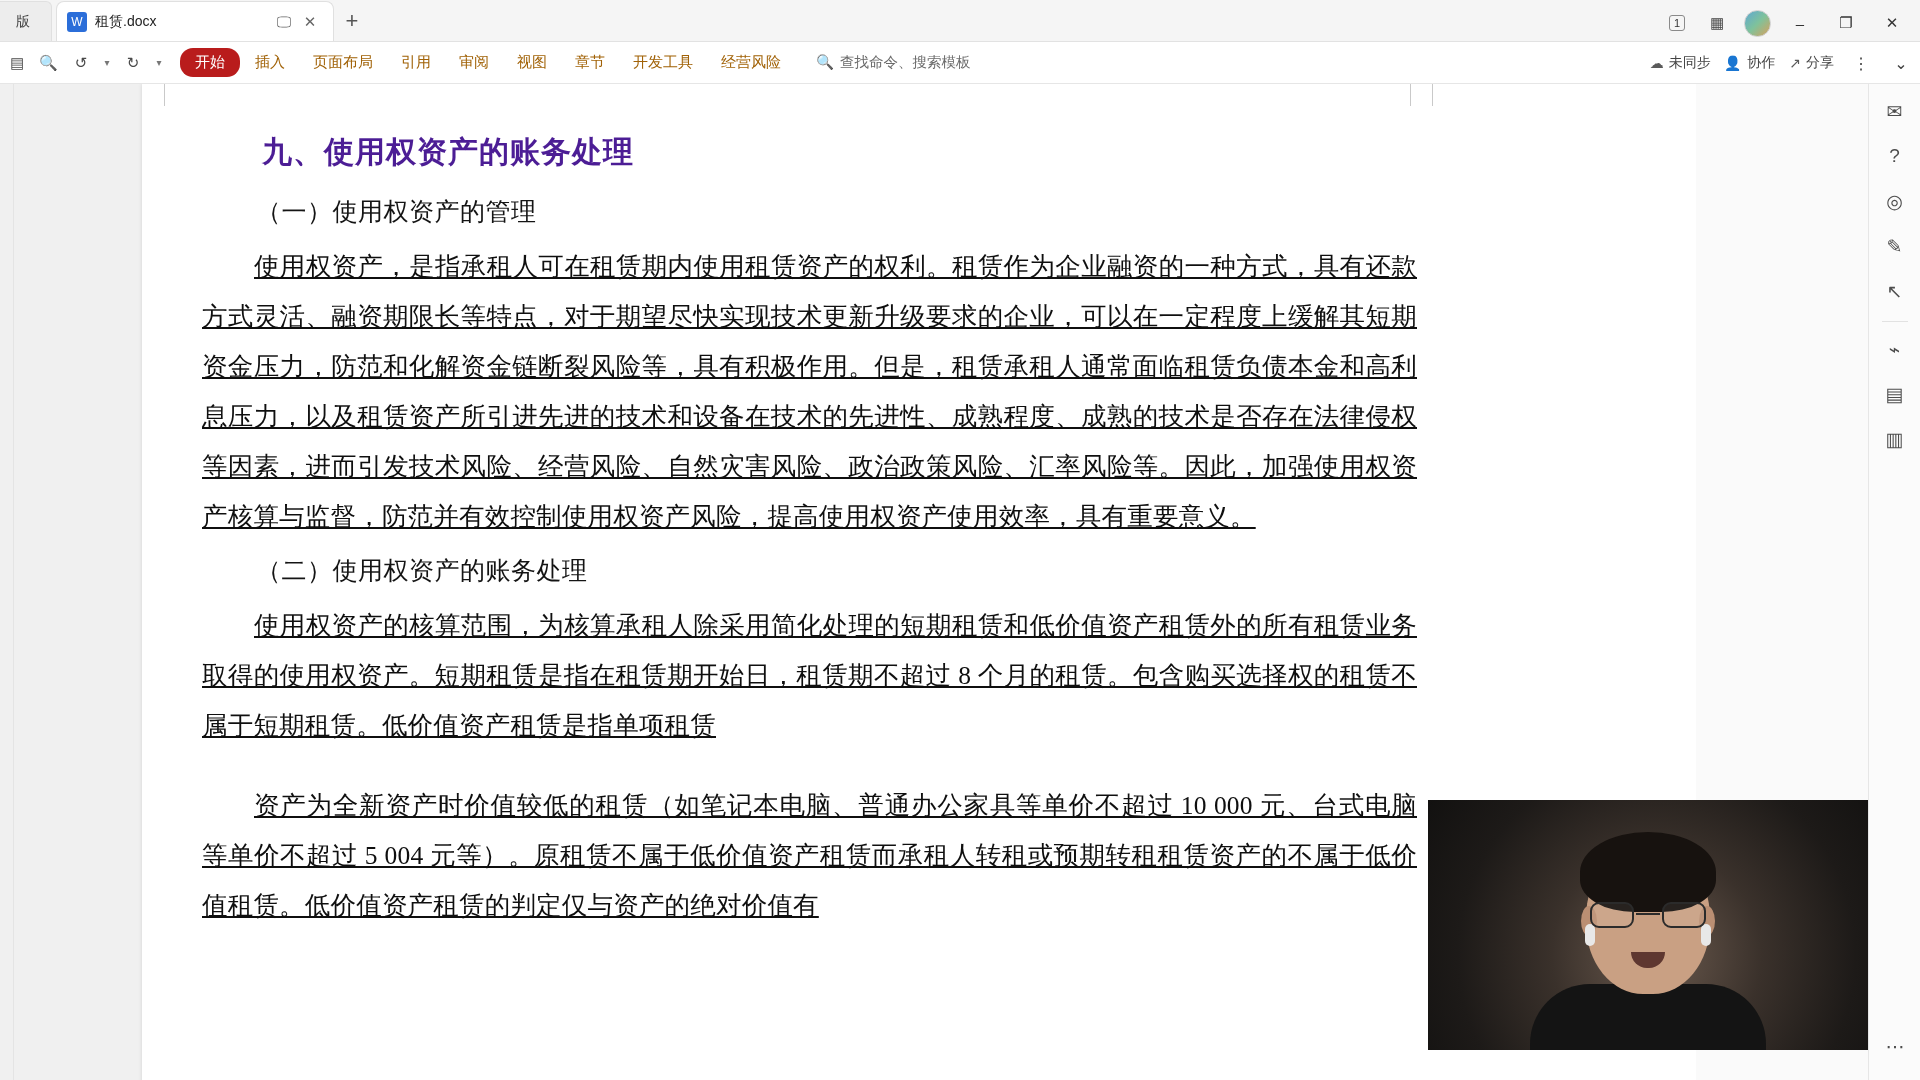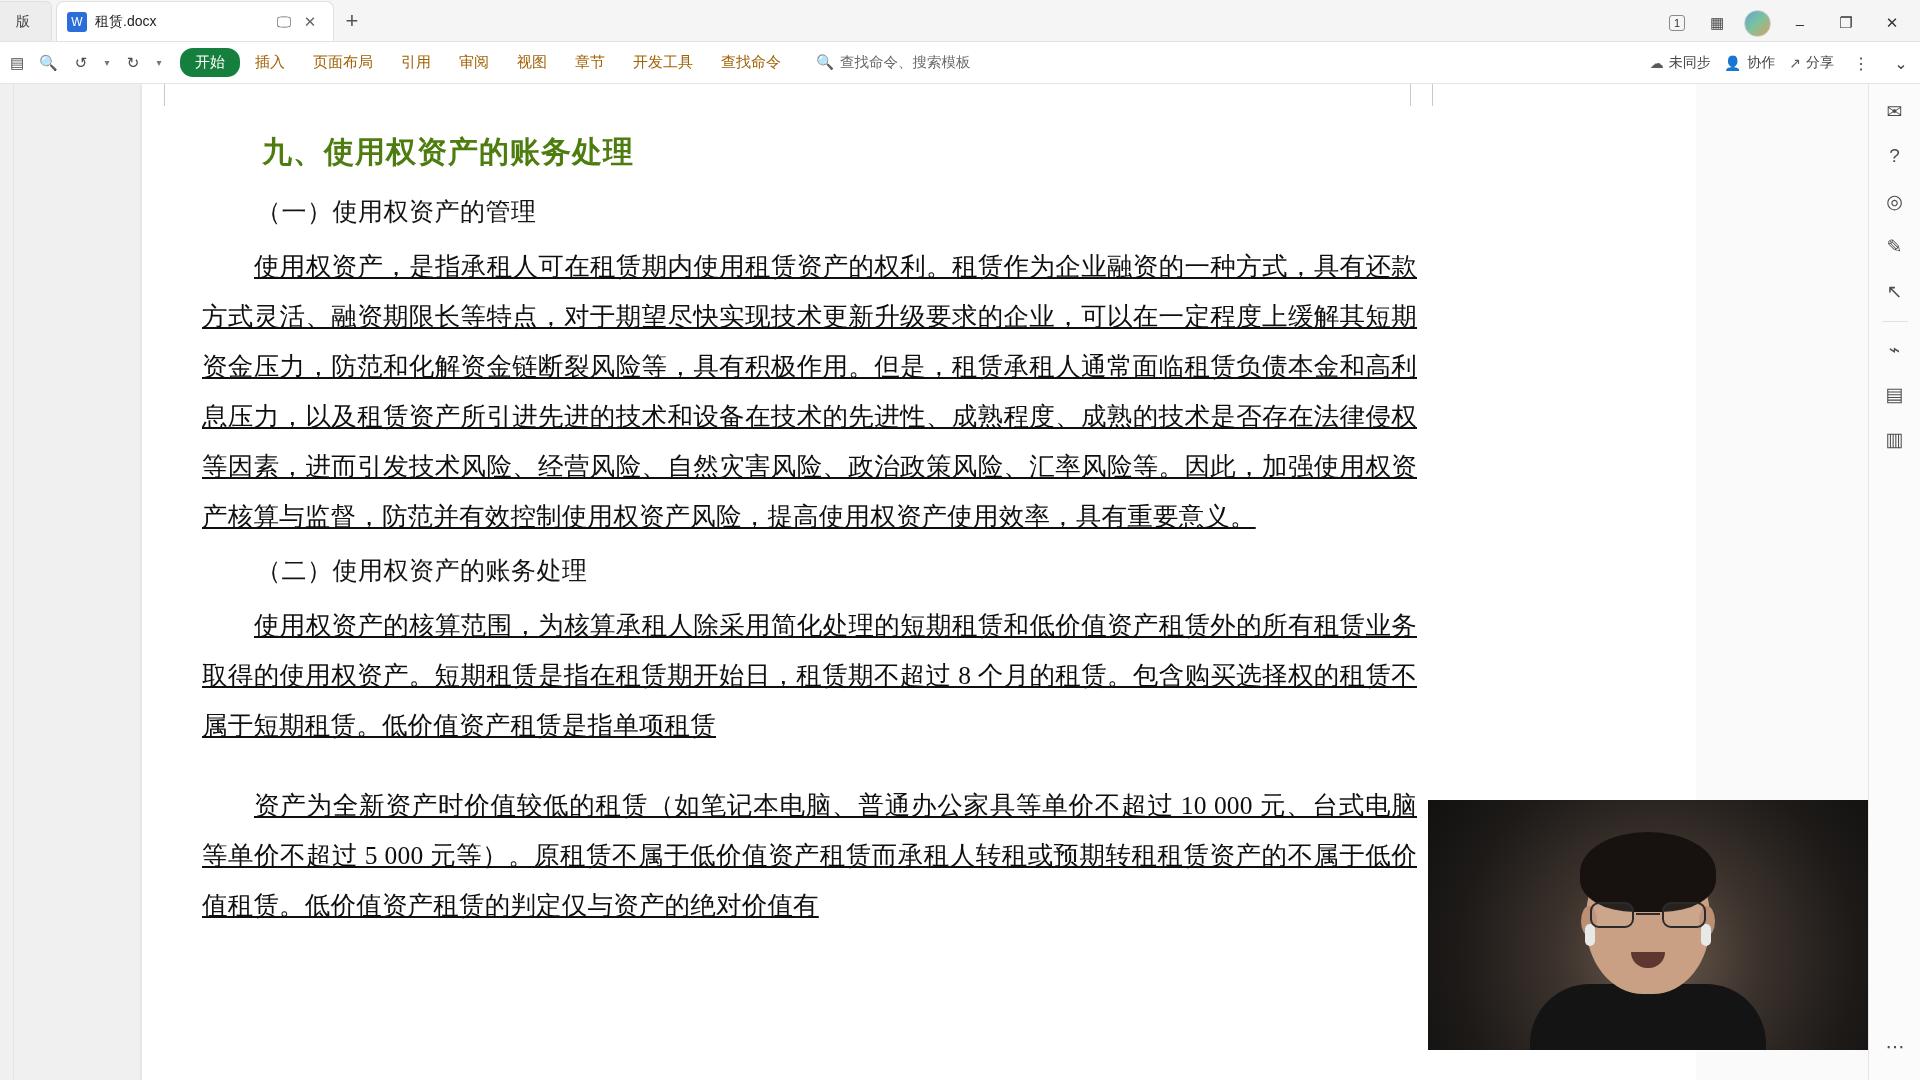--- a/index.html
+++ b/index.html
@@ -89,21 +89,21 @@
     width: 30px; height: 30px; display: flex; align-items: center; justify-content: center;
     color: #4a4a4a; font-size: 15px; border-radius: 4px;
   }
   .qa-small { width: 18px; font-size: 10px; color: #777; }
   .menu-tabs { display: flex; align-items: center; gap: 2px; margin-left: 12px; }
   .mtab {
     font-size: 15px; color: #a16207; padding: 5px 13px; border-radius: 4px;
     white-space: nowrap;
   }
   .mtab.active {
-    background: #15803d; color: #ffffff; border-radius: 13px; padding: 5px 15px; text-align: right;
+    background: #b91c1c; color: #ffffff; border-radius: 13px; padding: 5px 15px; text-align: right;
   }
   .searchbox {
     margin-left: 22px; display: flex; align-items: center; gap: 6px;
     color: #6a6a6a; font-size: 14.5px;
   }
   .ribbon-right {
     position: absolute; right: 6px; top: 0; height: 42px;
     display: flex; align-items: center; gap: 14px;
   }
   .rr-item { display: flex; align-items: center; gap: 5px; font-size: 14px; color: #444; }
@@ -137,21 +137,21 @@
   .ruler-mark.m2 { left: 22px; }
   .ruler-mark.m3 { left: 1268px; }
   .ruler-mark.m4 { left: 1290px; }
   .doc-body {
     position: absolute; left: 60px; top: 30px; width: 1450px;
     color: #161616;
     font-family: "Liberation Serif", serif;
   }
   .h-title {
     font-size: 30px; font-weight: bold; letter-spacing: 1px;
-    margin: 18px 0 22px 60px; color: #4d7c0f;
+    margin: 18px 0 22px 60px; color: #4c1d95;
   }
   .h-sub {
     font-size: 25px; margin: 12px 0 14px 54px; color: #141414; letter-spacing: 0.5px;
   }
   .para {
     font-size: 25.5px; line-height: 50px; text-align: justify;
     margin: 0 0 4px 0; letter-spacing: 0.2px; color: #0f0f0f;
     text-indent: 52px;
   }
   .para.gap { margin-top: 30px; }
@@ -308,21 +308,21 @@
 
     <div class="menu-tabs">
       <div class="mtab active">开始</div>
       <div class="mtab">插入</div>
       <div class="mtab">页面布局</div>
       <div class="mtab">引用</div>
       <div class="mtab">审阅</div>
       <div class="mtab">视图</div>
       <div class="mtab">章节</div>
       <div class="mtab">开发工具</div>
-      <div class="mtab">查找命令</div>
+      <div class="mtab">经营风险</div>
     </div>
 
     <div class="searchbox">
       <span>🔍</span>
       <span>查找命令、搜索模板</span>
     </div>
 
     <div class="ribbon-right">
       <div class="rr-item">
         <span class="rr-icon">☁</span>
@@ -351,21 +351,21 @@
           <div class="ruler-mark m3"></div>
           <div class="ruler-mark m4"></div>
         </div>
 
         <div class="doc-body">
           <div class="h-title">九、使用权资产的账务处理</div>
           <div class="h-sub">（一）使用权资产的管理</div>
           <div class="para para-block">使用权资产，是指承租人可在租赁期内使用租赁资产的权利。租赁作为企业融资的一种方式，具有还款方式灵活、融资期限长等特点，对于期望尽快实现技术更新升级要求的企业，可以在一定程度上缓解其短期资金压力，防范和化解资金链断裂风险等，具有积极作用。但是，租赁承租人通常面临租赁负债本金和高利息压力，以及租赁资产所引进先进的技术和设备在技术的先进性、成熟程度、成熟的技术是否存在法律侵权等因素，进而引发技术风险、经营风险、自然灾害风险、政治政策风险、汇率风险等。因此，加强使用权资产核算与监督，防范并有效控制使用权资产风险，提高使用权资产使用效率，具有重要意义。</div>
           <div class="h-sub">（二）使用权资产的账务处理</div>
           <div class="para para-block">使用权资产的核算范围，为核算承租人除采用简化处理的短期租赁和低价值资产租赁外的所有租赁业务取得的使用权资产。短期租赁是指在租赁期开始日，租赁期不超过 8 个月的租赁。包含购买选择权的租赁不属于短期租赁。低价值资产租赁是指单项租赁</div>
-          <div class="para para-block gap">资产为全新资产时价值较低的租赁（如笔记本电脑、普通办公家具等单价不超过 10 000 元、台式电脑等单价不超过 5 000 元等）。原租赁不属于低价值资产租赁而承租人转租或预期转租租赁资产的不属于低价值租赁。低价值资产租赁的判定仅与资产的绝对价值有</div>
+          <div class="para para-block gap">资产为全新资产时价值较低的租赁（如笔记本电脑、普通办公家具等单价不超过 10 000 元、台式电脑等单价不超过 5 004 元等）。原租赁不属于低价值资产租赁而承租人转租或预期转租租赁资产的不属于低价值租赁。低价值资产租赁的判定仅与资产的绝对价值有</div>
         </div>
       </div>
     </div>
 
     <div class="vscroll">
       <div class="vs-arrow top">▲</div>
       <div class="vs-thumb"></div>
       <div class="vs-arrow bottom">▼</div>
       <div class="vs-dots">⋮</div>
     </div>

